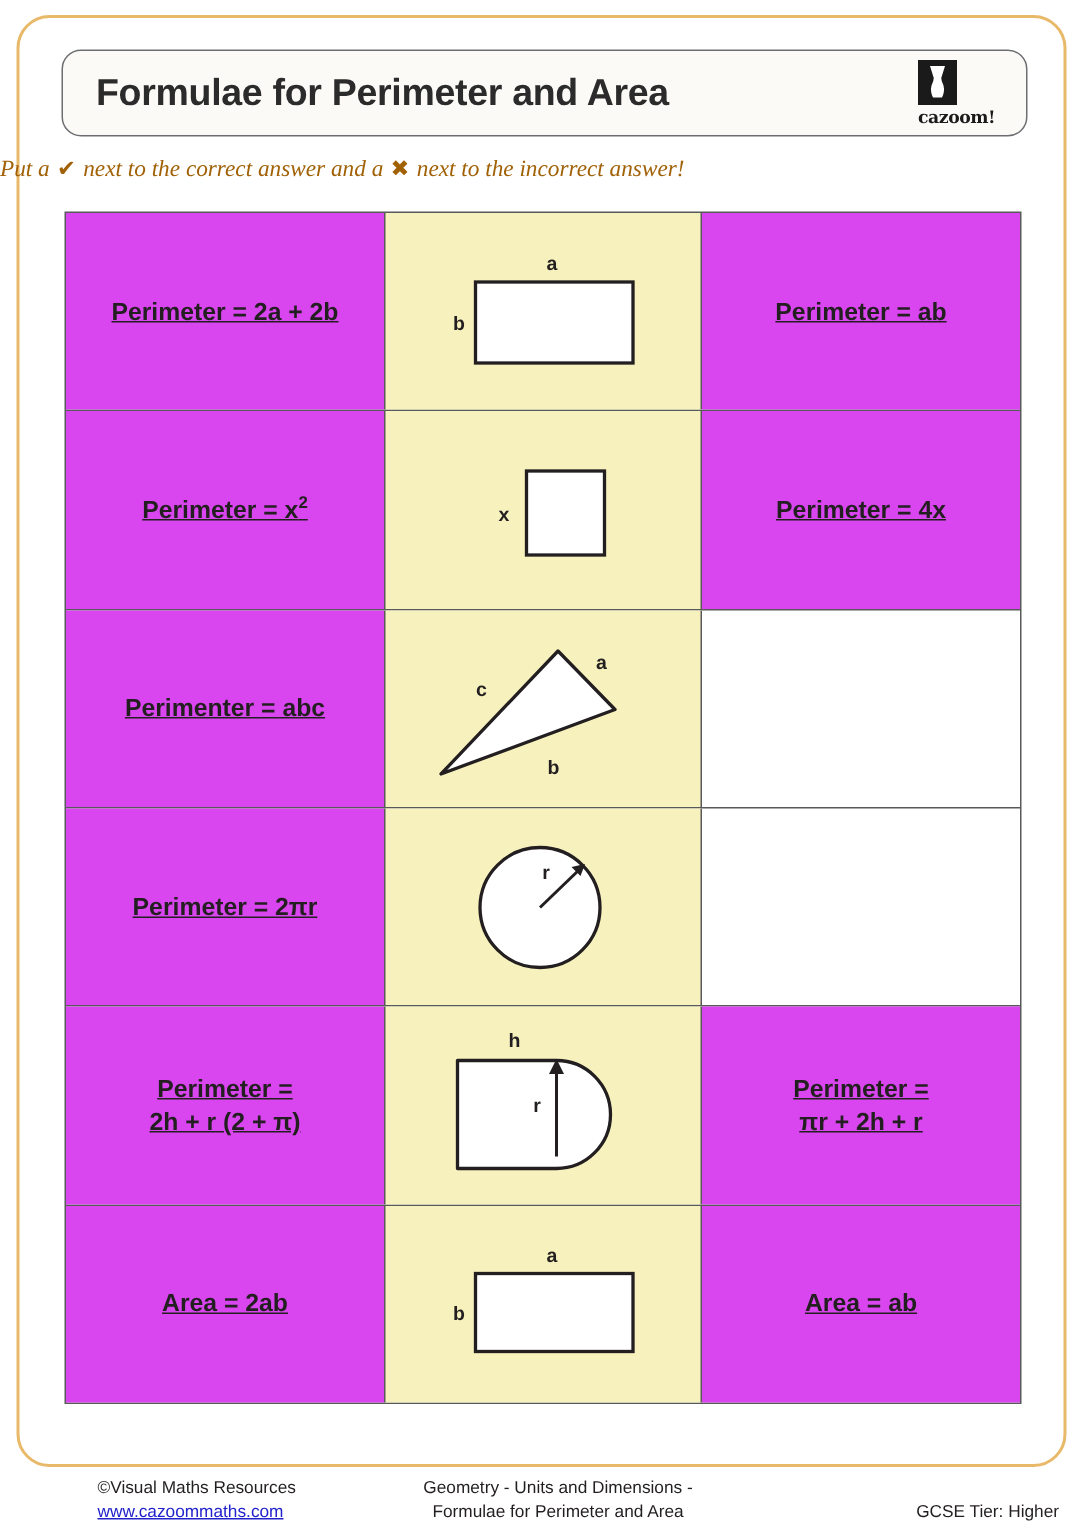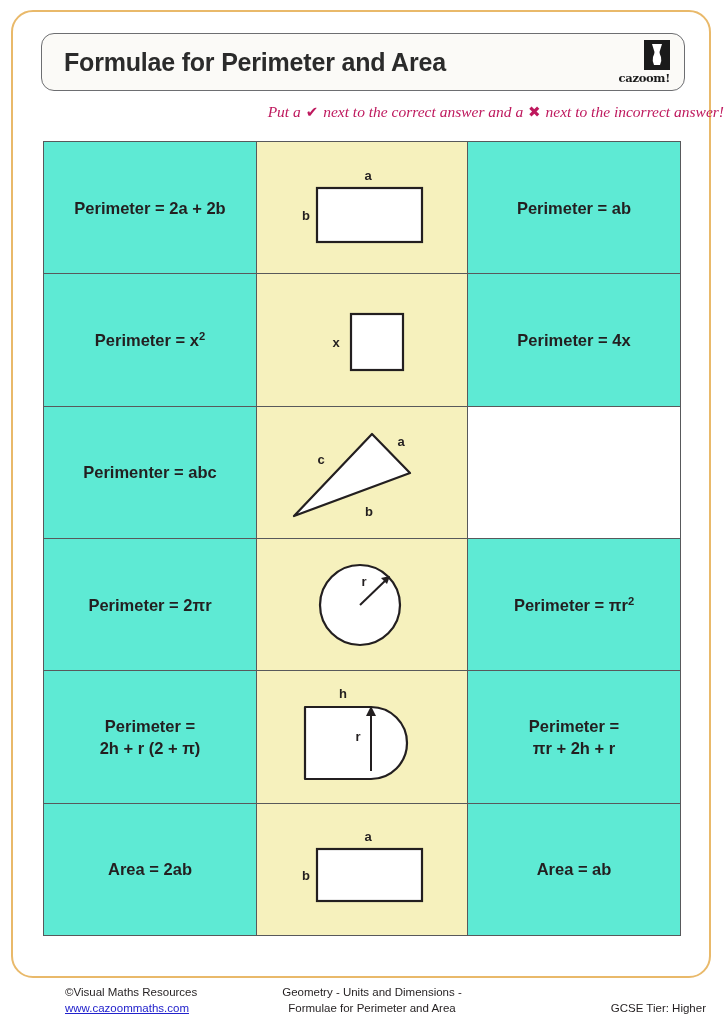--- a/index.html
+++ b/index.html
@@ -48,21 +48,21 @@
   .page-title {
     font-size: 25px;
     font-weight: bold;
     letter-spacing: -0.2px;
     color: #2b2b2b;
     white-space: nowrap;
   }
   .logo {
     display: flex;
     flex-direction: column;
-    align-items: flex-end;
+    align-items: flex-start;
     justify-content: center;
     width: 58px;
   }
   .logo-mark {
     width: 26px;
     height: 30px;
     background: #1a1a1a;
     display: flex;
     align-items: center;
     justify-content: center;
@@ -75,25 +75,25 @@
     letter-spacing: -0.3px;
     margin-top: 1px;
   }
 
   
   .instruction {
     position: absolute;
     left: 0;
     top: 103px;
     width: 724px;
-    text-align: right;
+    text-align: left;
     font-family: "Liberation Serif", serif;
     font-style: italic;
     font-size: 15.5px;
-    color: #be185d;
+    color: #a16207;
   }
   .instruction .glyph {
     font-family: "DejaVu Sans", sans-serif;
     font-style: normal;
     font-weight: bold;
     font-size: 15px;
     padding: 0 1px;
   }
 
   
@@ -118,21 +118,22 @@
 
   .cell {
     display: flex;
     align-items: center;
     justify-content: center;
     box-sizing: border-box;
     padding: 4px;
   }
   .cell-left, .cell-right {
     width: 212px;
-    background: #5eead4;
+    background: #d946ef;
+    text-decoration: underline;
   }
   .cell-mid {
     width: 212px;
     background: #f6f1bd;
     border-left: 1.5px solid #58595b;
     border-right: 1.5px solid #58595b;
     position: relative;
   }
   .formula {
     font-size: 16.5px;
@@ -269,23 +270,20 @@
       <div class="formula">Perimeter = 2πr</div>
     </div>
     <div class="cell cell-mid">
       <svg class="shape-svg" width="120" height="104" viewBox="0 0 120 104">
         <circle cx="58" cy="52" r="40" fill="#ffffff" stroke="#231f20" stroke-width="2.2"></circle>
         <line x1="58" y1="52" x2="85" y2="26" stroke="#231f20" stroke-width="2"></line>
         <polygon points="88,23 79,25 85,31" fill="#231f20"></polygon>
         <text class="lbl" x="62" y="33" text-anchor="middle">r</text>
       </svg>
     </div>
-    <div class="cell cell-right">
-      <div class="formula">Perimeter = πr<sup>2</sup></div>
-    </div>
   </div>
 
   <div class="grid-row">
     <div class="cell cell-left">
       <div class="formula" style="white-space:pre-line">Perimeter =
 2h + r (2 + π)</div>
     </div>
     <div class="cell cell-mid">
       <svg class="shape-svg" width="150" height="108" viewBox="0 0 150 108">
         <path d="M18 24 H84 A36 36 0 0 1 84 96 H18 Z" fill="#ffffff" stroke="#231f20" stroke-width="2.2" stroke-linejoin="round"></path>

